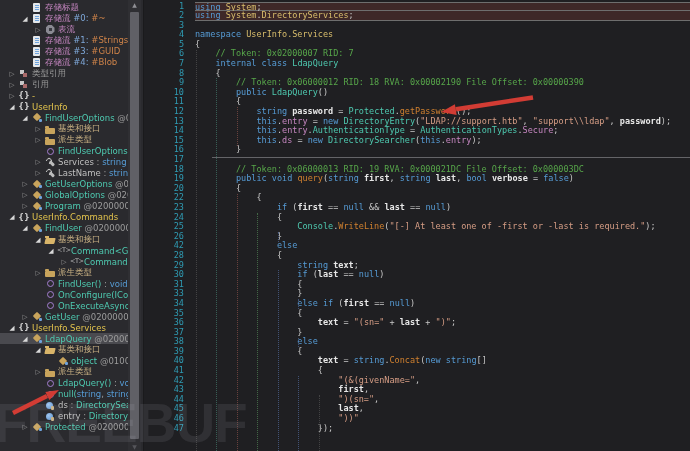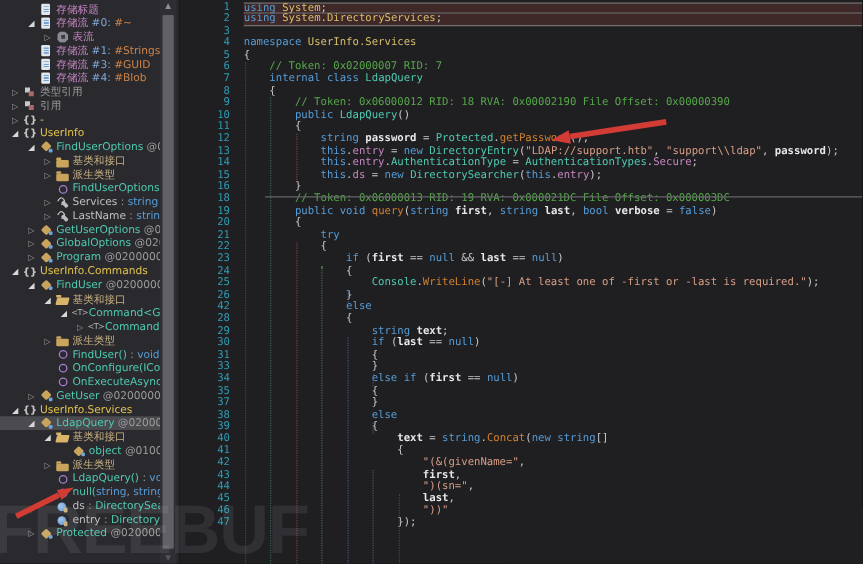--- a/index.html
+++ b/index.html
@@ -292,37 +292,38 @@
         <div class="cline" data-n="7"><span class="ln">7</span><span class="ct" style="padding-left: 4ch;"><span class="c-kw">internal</span><span class="c-pl"> </span><span class="c-kw">class</span><span class="c-pl"> </span><span class="c-ty">LdapQuery</span></span></div>
         <div class="cline" data-n="8"><span class="ln">8</span><span class="ct" style="padding-left: 4ch;"><span class="c-pl">{</span></span></div>
         <div class="cline" data-n="9"><span class="ln">9</span><span class="ct" style="padding-left: 8ch;"><span class="c-cm">// Token: 0x06000012 RID: 18 RVA: 0x00002190 File Offset: 0x00000390</span></span></div>
         <div class="cline" data-n="10"><span class="ln">10</span><span class="ct" style="padding-left: 8ch;"><span class="c-kw">public</span><span class="c-pl"> </span><span class="c-ty">LdapQuery</span><span class="c-pl">()</span></span></div>
         <div class="cline" data-n="11"><span class="ln">11</span><span class="ct" style="padding-left: 8ch;"><span class="c-pl">{</span></span></div>
         <div class="cline" data-n="12"><span class="ln">12</span><span class="ct" style="padding-left: 12ch;"><span class="c-kw">string</span><span class="c-pl"> </span><span class="c-pr">password</span><span class="c-pl"> = </span><span class="c-ty">Protected</span><span class="c-pl">.</span><span class="c-mt">getPassword</span><span class="c-pl">();</span></span></div>
         <div class="cline" data-n="13"><span class="ln">13</span><span class="ct" style="padding-left: 12ch;"><span class="c-kw">this</span><span class="c-pl">.</span><span class="c-fl">entry</span><span class="c-pl"> = </span><span class="c-kw">new</span><span class="c-pl"> </span><span class="c-ty">DirectoryEntry</span><span class="c-pl">(</span><span class="c-st">"LDAP://support.htb"</span><span class="c-pl">, </span><span class="c-st">"support\\ldap"</span><span class="c-pl">, </span><span class="c-pr">password</span><span class="c-pl">);</span></span></div>
         <div class="cline" data-n="14"><span class="ln">14</span><span class="ct" style="padding-left: 12ch;"><span class="c-kw">this</span><span class="c-pl">.</span><span class="c-fl">entry</span><span class="c-pl">.</span><span class="c-ty">AuthenticationType</span><span class="c-pl"> = </span><span class="c-ty">AuthenticationTypes</span><span class="c-pl">.</span><span class="c-en">Secure</span><span class="c-pl">;</span></span></div>
         <div class="cline" data-n="15"><span class="ln">15</span><span class="ct" style="padding-left: 12ch;"><span class="c-kw">this</span><span class="c-pl">.</span><span class="c-fl">ds</span><span class="c-pl"> = </span><span class="c-kw">new</span><span class="c-pl"> </span><span class="c-ty">DirectorySearcher</span><span class="c-pl">(</span><span class="c-kw">this</span><span class="c-pl">.</span><span class="c-fl">entry</span><span class="c-pl">);</span></span></div>
         <div class="cline" data-n="16"><span class="ln">16</span><span class="ct" style="padding-left: 8ch;"><span class="c-pl">}</span></span></div>
+        <div class="cline" data-n="17"><span class="ln">17</span><span class="ct" style="padding-left: 0ch;"></span></div>
         <div class="cline" data-n="18"><span class="ln">18</span><span class="ct" style="padding-left: 8ch;"><span class="c-cm">// Token: 0x06000013 RID: 19 RVA: 0x000021DC File Offset: 0x000003DC</span></span></div>
         <div class="cline" data-n="19"><span class="ln">19</span><span class="ct" style="padding-left: 8ch;"><span class="c-kw">public</span><span class="c-pl"> </span><span class="c-kw">void</span><span class="c-pl"> </span><span class="c-mt">query</span><span class="c-pl">(</span><span class="c-kw">string</span><span class="c-pl"> </span><span class="c-pr">first</span><span class="c-pl">, </span><span class="c-kw">string</span><span class="c-pl"> </span><span class="c-pr">last</span><span class="c-pl">, </span><span class="c-kw">bool</span><span class="c-pl"> </span><span class="c-pr">verbose</span><span class="c-pl"> = </span><span class="c-kw">false</span><span class="c-pl">)</span></span></div>
         <div class="cline" data-n="20"><span class="ln">20</span><span class="ct" style="padding-left: 8ch;"><span class="c-pl">{</span></span></div>
-        <div class="cline" data-n="21"><span class="ln">21</span><span class="ct" style="padding-left: 12ch;"><span class="c-kw">try</span></span></div>
         <div class="cline" data-n="22"><span class="ln">22</span><span class="ct" style="padding-left: 12ch;"><span class="c-pl">{</span></span></div>
         <div class="cline" data-n="23"><span class="ln">23</span><span class="ct" style="padding-left: 16ch;"><span class="c-kw">if</span><span class="c-pl"> (</span><span class="c-pr">first</span><span class="c-pl"> == </span><span class="c-kw">null</span><span class="c-pl"> &amp;&amp; </span><span class="c-pr">last</span><span class="c-pl"> == </span><span class="c-kw">null</span><span class="c-pl">)</span></span></div>
         <div class="cline" data-n="24"><span class="ln">24</span><span class="ct" style="padding-left: 16ch;"><span class="c-pl">{</span></span></div>
         <div class="cline" data-n="25"><span class="ln">25</span><span class="ct" style="padding-left: 20ch;"><span class="c-ty">Console</span><span class="c-pl">.</span><span class="c-mt">WriteLine</span><span class="c-pl">(</span><span class="c-st">"[-] At least one of -first or -last is required."</span><span class="c-pl">);</span></span></div>
         <div class="cline" data-n="26"><span class="ln">26</span><span class="ct" style="padding-left: 16ch;"><span class="c-pl">}</span></span></div>
         <div class="cline" data-n="27"><span class="ln">42</span><span class="ct" style="padding-left: 16ch;"><span class="c-kw">else</span></span></div>
         <div class="cline" data-n="28"><span class="ln">28</span><span class="ct" style="padding-left: 16ch;"><span class="c-pl">{</span></span></div>
         <div class="cline" data-n="29"><span class="ln">29</span><span class="ct" style="padding-left: 20ch;"><span class="c-kw">string</span><span class="c-pl"> </span><span class="c-pr">text</span><span class="c-pl">;</span></span></div>
         <div class="cline" data-n="30"><span class="ln">30</span><span class="ct" style="padding-left: 20ch;"><span class="c-kw">if</span><span class="c-pl"> (</span><span class="c-pr">last</span><span class="c-pl"> == </span><span class="c-kw">null</span><span class="c-pl">)</span></span></div>
         <div class="cline" data-n="31"><span class="ln">31</span><span class="ct" style="padding-left: 20ch;"><span class="c-pl">{</span></span></div>
         <div class="cline" data-n="33"><span class="ln">33</span><span class="ct" style="padding-left: 20ch;"><span class="c-pl">}</span></span></div>
         <div class="cline" data-n="34"><span class="ln">34</span><span class="ct" style="padding-left: 20ch;"><span class="c-kw">else</span><span class="c-pl"> </span><span class="c-kw">if</span><span class="c-pl"> (</span><span class="c-pr">first</span><span class="c-pl"> == </span><span class="c-kw">null</span><span class="c-pl">)</span></span></div>
         <div class="cline" data-n="35"><span class="ln">35</span><span class="ct" style="padding-left: 20ch;"><span class="c-pl">{</span></span></div>
+        <div class="cline" data-n="36"><span class="ln">36</span><span class="ct" style="padding-left: 24ch;"><span class="c-pr">text</span><span class="c-pl"> = </span><span class="c-st">"(sn="</span><span class="c-pl"> + </span><span class="c-pr">last</span><span class="c-pl"> + </span><span class="c-st">")"</span><span class="c-pl">;</span></span></div>
         <div class="cline" data-n="37"><span class="ln">37</span><span class="ct" style="padding-left: 20ch;"><span class="c-pl">}</span></span></div>
         <div class="cline" data-n="38"><span class="ln">38</span><span class="ct" style="padding-left: 20ch;"><span class="c-kw">else</span></span></div>
         <div class="cline" data-n="39"><span class="ln">39</span><span class="ct" style="padding-left: 20ch;"><span class="c-pl">{</span></span></div>
         <div class="cline" data-n="40"><span class="ln">40</span><span class="ct" style="padding-left: 24ch;"><span class="c-pr">text</span><span class="c-pl"> = </span><span class="c-kw">string</span><span class="c-pl">.</span><span class="c-mt">Concat</span><span class="c-pl">(</span><span class="c-kw">new</span><span class="c-pl"> </span><span class="c-kw">string</span><span class="c-pl">[]</span></span></div>
         <div class="cline" data-n="41"><span class="ln">41</span><span class="ct" style="padding-left: 24ch;"><span class="c-pl">{</span></span></div>
         <div class="cline" data-n="42"><span class="ln">42</span><span class="ct" style="padding-left: 28ch;"><span class="c-st">"(&amp;(givenName="</span><span class="c-pl">,</span></span></div>
         <div class="cline" data-n="43"><span class="ln">43</span><span class="ct" style="padding-left: 28ch;"><span class="c-pr">first</span><span class="c-pl">,</span></span></div>
         <div class="cline" data-n="44"><span class="ln">44</span><span class="ct" style="padding-left: 28ch;"><span class="c-st">")(sn="</span><span class="c-pl">,</span></span></div>
         <div class="cline" data-n="45"><span class="ln">45</span><span class="ct" style="padding-left: 28ch;"><span class="c-pr">last</span><span class="c-pl">,</span></span></div>
         <div class="cline" data-n="46"><span class="ln">46</span><span class="ct" style="padding-left: 28ch;"><span class="c-st">"))"</span></span></div>

